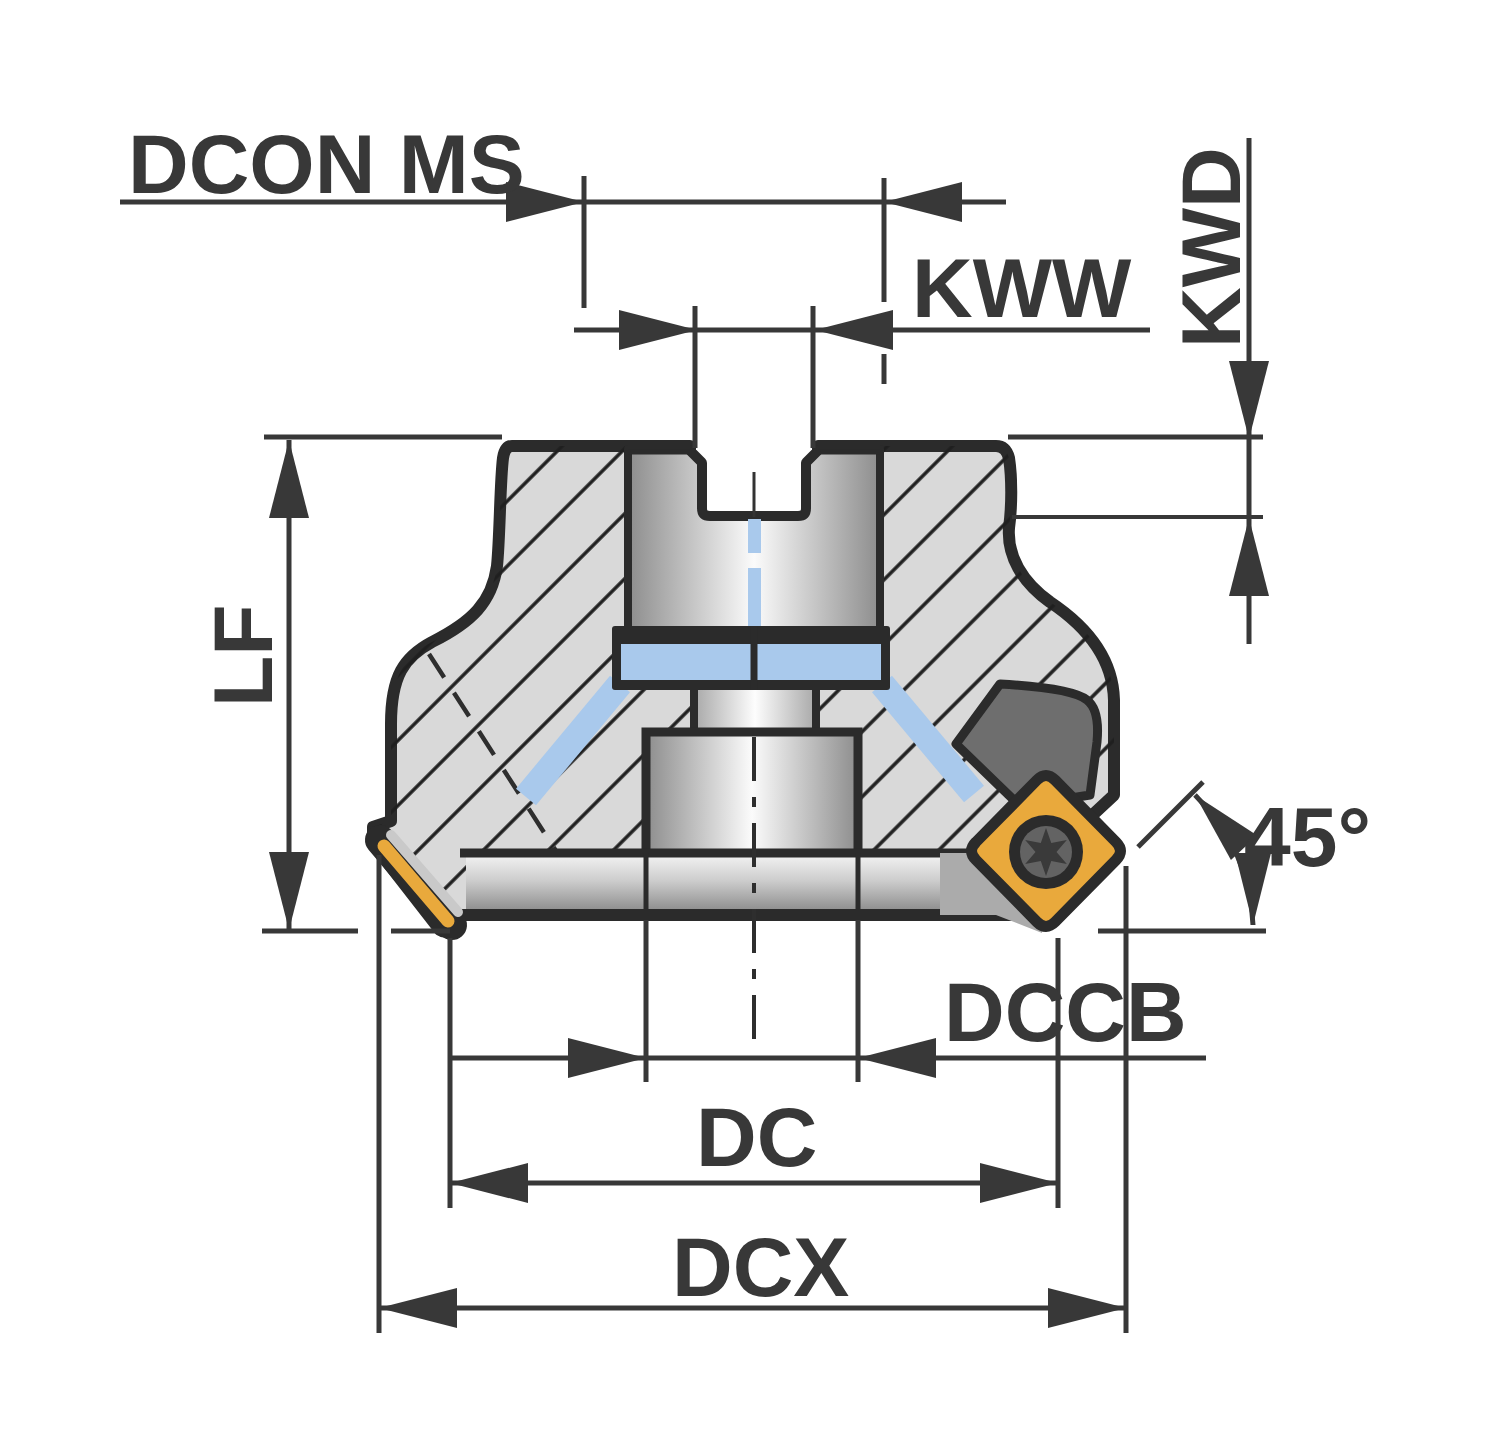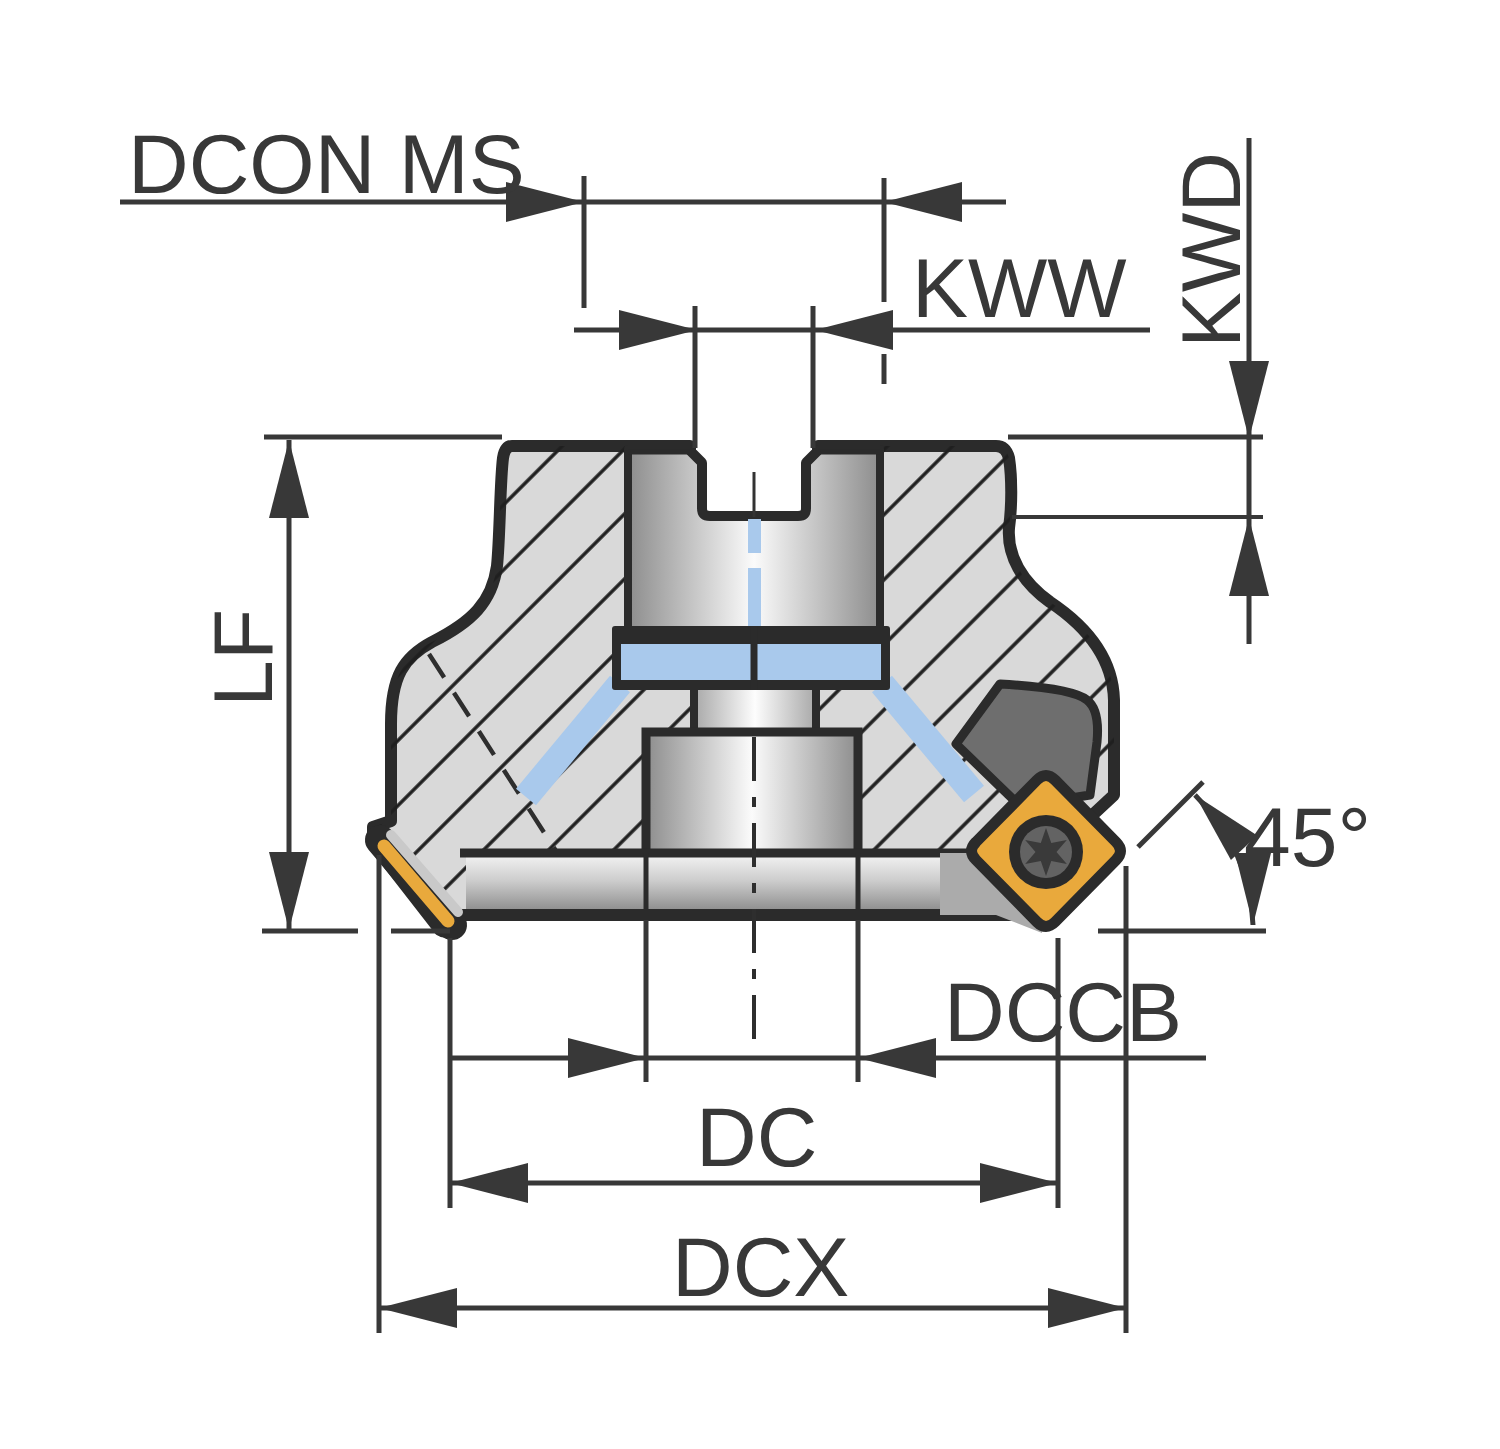--- a/index.html
+++ b/index.html
@@ -1,16 +1,16 @@
 <!DOCTYPE html>
 <html><head>
 <meta charset="utf-8">
 <style>
   html,body{margin:0;padding:0;background:#ffffff;}
-  .stage{width:1500px;height:1449px;position:relative;background:#ffffff;overflow:hidden;}
+  .stage{width:1500px;height:1449px;position:relative;background:#ffffff;overflow:hidden;font-weight:bold;}
   svg{display:block;}
   text{font-family:"Liberation Sans", sans-serif; fill:#383838;}
   .dimtxt{font-size:84px;}
 </style>
 </head>
 <body>
 
 <div class="stage">
 <svg width="1500" height="1449" viewBox="0 0 1500 1449">
   <defs>

